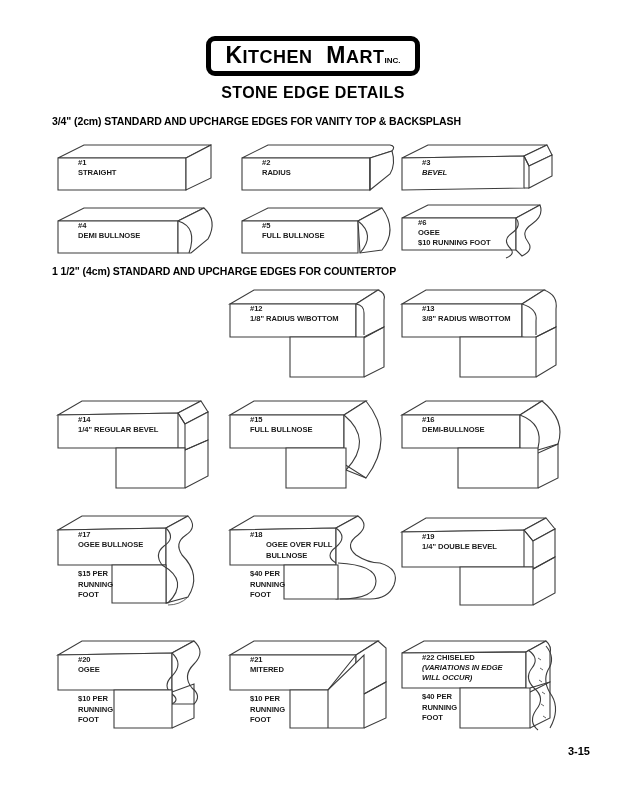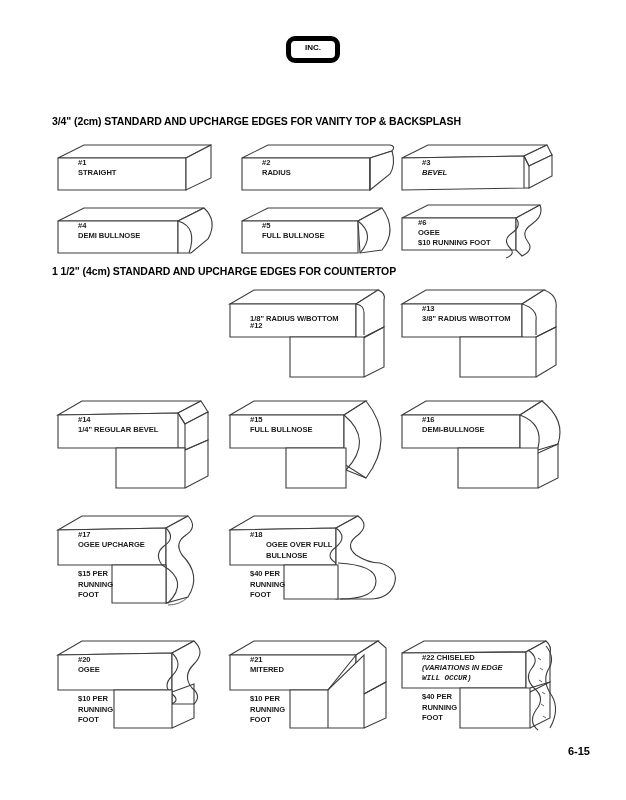--- a/index.html
+++ b/index.html
@@ -53,24 +53,26 @@
   svg .ln{fill:none;stroke:#3c3c3c;stroke-width:1.1;}
   svg .thin{fill:none;stroke:#555;stroke-width:.9;}
 </style>
 </head>
 <body>
 
 <div class="page">
 
   <div class="logo-wrap">
     <div class="logo-box">
+      <div class="logo-text"><span>K</span><span class="sc">ITCHEN</span>&nbsp;&nbsp;<span>M</span><span class="sc">ART</span></div>
       <div class="logo-inc">INC.</div>
     </div>
   </div>
 
+  <div class="doc-title">STONE EDGE DETAILS</div>
 
   <div class="sec-head" id="sec-head-1">3/4" (2cm) STANDARD AND UPCHARGE EDGES FOR VANITY TOP &amp; BACKSPLASH</div>
   <div class="sec-head" id="sec-head-2">1 1/2" (4cm) STANDARD AND UPCHARGE EDGES FOR COUNTERTOP</div>
 
   <div class="fig" style="left:56px;top:142px;">
     <svg width="160" height="56" viewBox="0 0 160 56">
       <polygon class="tp" points="2,16 28,3 155,3 130,16"></polygon>
       <polygon class="fc" points="2,16 130,16 130,48 2,48"></polygon>
       <polygon class="fc" points="130,16 155,3 155,36 130,48"></polygon>
     </svg>
@@ -138,21 +140,21 @@
 
   <div class="fig" style="left:228px;top:287px;">
     <svg width="175" height="95" viewBox="0 0 175 95">
       <path class="tp" d="M2,17 L26,3 L150,3 L128,17 Z"></path>
       <path class="fc" d="M2,17 L128,17 L128,50 L2,50 Z"></path>
       <path class="fc" d="M128,17 L150,3 Q158,6 156,13 L156,40 L134,52 L128,50 Z"></path>
       <path class="ln" d="M128,17 Q136,18 136,26 L136,48"></path>
       <path class="fc" d="M62,50 L136,50 L136,90 L62,90 Z"></path>
       <path class="ln" d="M136,50 L156,40 L156,80 L136,90"></path>
     </svg>
-    <div class="lbl" style="left:22px;top:34px;">#12</div>
+    <div class="lbl" style="left:22px;top:17px;">#12</div>
     <div class="lbl" style="left:22px;top:27px;">1/8" RADIUS W/BOTTOM</div>
   </div>
 
   <div class="fig" style="left:400px;top:287px;">
     <svg width="175" height="95" viewBox="0 0 175 95">
       <path class="tp" d="M2,17 L26,3 L144,3 L122,17 Z"></path>
       <path class="fc" d="M2,17 L122,17 L122,50 L2,50 Z"></path>
       <path class="fc" d="M122,17 L144,3 Q158,8 156,22 L156,40 L132,52 L122,50 Z"></path>
       <path class="ln" d="M122,17 Q138,22 136,34 L136,48"></path>
       <path class="fc" d="M60,50 L136,50 L136,90 L60,90 Z"></path>
@@ -206,21 +208,21 @@
     <svg width="175" height="100" viewBox="0 0 175 100">
       <path class="tp" d="M2,17 L26,3 L132,3 L110,15 Z"></path>
       <path class="fc" d="M2,17 L110,15 L110,52 L2,52 Z"></path>
       <path class="fc" d="M110,15 L132,3 Q142,14 130,22 Q118,30 126,42 Q146,62 132,84 L110,90 L110,52 Z"></path>
       <path class="ln" d="M110,15 Q120,25 108,33 Q98,41 106,52"></path>
       <path class="fc" d="M56,52 L110,52 L110,90 L56,90 Z"></path>
       <path class="ln" d="M106,52 Q134,68 112,90 L110,90"></path>
       <path class="thin" d="M132,84 Q124,92 112,92"></path>
     </svg>
     <div class="lbl" style="left:22px;top:17px;">#17</div>
-    <div class="lbl" style="left:22px;top:27px;">OGEE UPCHARGE</div>
+    <div class="lbl" style="left:22px;top:27px;">OGEE BULLNOSE</div>
     <div class="price" style="left:22px;top:56px;">$15 PER
 RUNNING
 FOOT</div>
   </div>
 
   <div class="fig" style="left:228px;top:513px;">
     <svg width="185" height="100" viewBox="0 0 185 100">
       <path class="tp" d="M2,17 L26,3 L130,3 L108,15 Z"></path>
       <path class="fc" d="M2,17 L108,15 L108,52 L2,52 Z"></path>
       <path class="fc" d="M108,15 L130,3 Q142,12 130,22 Q116,32 128,42 Q140,50 152,50 Q172,56 166,72 Q160,86 142,86 L108,86 L108,52 Z"></path>
@@ -229,20 +231,33 @@
       <path class="ln" d="M110,50 Q148,52 148,68 Q148,86 112,86"></path>
     </svg>
     <div class="lbl" style="left:22px;top:17px;">#18</div>
     <div class="lbl" style="left:38px;top:27px;white-space:pre-line;">OGEE OVER FULL
 BULLNOSE</div>
     <div class="price" style="left:22px;top:56px;">$40 PER
 RUNNING
 FOOT</div>
   </div>
 
+  <div class="fig" style="left:400px;top:513px;">
+    <svg width="175" height="100" viewBox="0 0 175 100">
+      <path class="tp" d="M2,19 L26,5 L146,5 L124,17 Z"></path>
+      <path class="fc" d="M2,19 L124,17 L124,54 L2,54 Z"></path>
+      <path class="fc" d="M124,17 L146,5 L155,16 L133,28 Z"></path>
+      <path class="fc" d="M133,28 L155,16 L155,44 L133,56 Z"></path>
+      <path class="ln" d="M124,17 L133,28 M124,54 L133,54"></path>
+      <path class="fc" d="M60,54 L133,54 L133,92 L60,92 Z"></path>
+      <path class="ln" d="M133,56 L155,44 L155,80 L133,92"></path>
+    </svg>
+    <div class="lbl" style="left:22px;top:19px;">#19</div>
+    <div class="lbl" style="left:22px;top:29px;">1/4" DOUBLE BEVEL</div>
+  </div>
 
   <div class="fig" style="left:56px;top:638px;">
     <svg width="175" height="100" viewBox="0 0 175 100">
       <path class="tp" d="M2,17 L26,3 L138,3 L116,15 Z"></path>
       <path class="fc" d="M2,17 L116,15 L116,52 L2,52 Z"></path>
       <path class="fc" d="M116,15 L138,3 Q150,14 138,26 Q126,38 136,50 Q146,58 138,66 L116,66 L116,52 Z"></path>
       <path class="ln" d="M116,15 Q128,26 116,38 Q106,48 116,56 Q124,62 116,66"></path>
       <path class="fc" d="M58,52 L116,52 L116,90 L58,90 Z"></path>
       <path class="ln" d="M116,54 L138,46 L138,80 L116,90"></path>
     </svg>
@@ -275,21 +290,21 @@
       <path class="fc" d="M2,15 L126,14 L126,50 L2,50 Z"></path>
       <path class="fc" d="M126,14 L146,3 Q152,8 150,16 L150,44 L130,54 L126,50 Z"></path>
       <path class="fc" d="M60,50 L130,50 L130,90 L60,90 Z"></path>
       <path class="ln" d="M130,50 L150,44 L150,80 L130,90"></path>
       <path class="ln" d="M128,12 Q140,20 132,30 Q124,40 134,50 Q146,60 136,72 Q128,84 138,92"></path>
       <path class="ln" d="M146,8 Q156,20 148,32 Q142,44 152,58 Q160,72 150,90"></path>
       <path class="thin" d="M138,20 l3,2 M140,30 l3,2 M139,42 l3,2 M142,54 l3,2 M141,66 l3,2 M143,78 l3,2"></path>
     </svg>
     <div class="lbl" style="left:22px;top:15px;">#22 CHISELED</div>
     <div class="lbl ital" style="left:22px;top:25px;">(VARIATIONS IN EDGE</div>
-    <div class="lbl ital" style="left:22px;top:35px;font-family:Liberation Mono, monospace;">WILL OCCUR)</div>
+    <div class="lbl ital" style="left:22px;top:35px;">WILL OCCUR)</div>
     <div class="price" style="left:22px;top:54px;">$40 PER
 RUNNING
 FOOT</div>
   </div>
 
-  <div class="page-num">6-15</div>
+  <div class="page-num">3-15</div>
 
 </div>
 
 </body></html>

